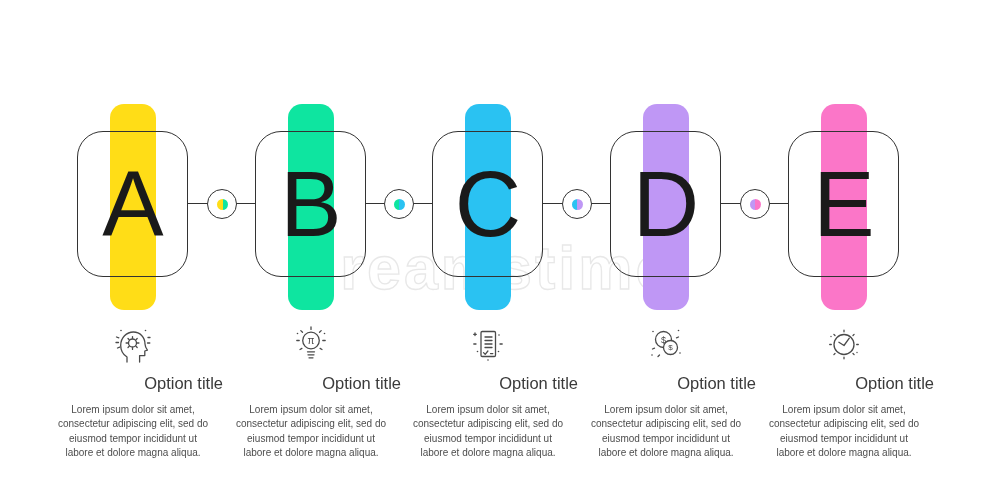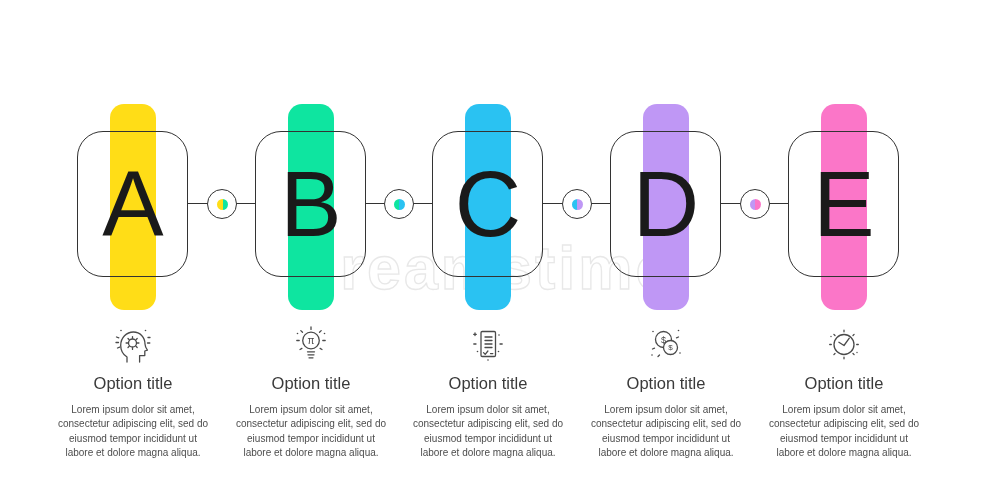--- a/index.html
+++ b/index.html
@@ -26,21 +26,21 @@
     border-radius:14px;z-index:2;}
   .box{position:absolute;left:34px;top:131px;width:111px;height:146px;
     box-sizing:border-box;border:1.4px solid #333;border-radius:26px;
     background:transparent;z-index:3;}
   .letter{position:absolute;left:0;top:131px;width:180px;height:146px;
     display:flex;align-items:center;justify-content:center;
     font-size:92px;font-weight:300;color:#1a1a1a;z-index:4;line-height:1;}
   .icon-wrap{position:absolute;top:324px;left:0;width:180px;
     display:flex;justify-content:center;z-index:3;}
   .option-title{position:absolute;top:374px;left:0;width:180px;
-    text-align:center;font-size:16.5px;color:#3a3a3a;z-index:3;}
+    text-align:right;font-size:16.5px;color:#3a3a3a;z-index:3;}
   .desc{position:absolute;top:403px;left:-12px;width:204px;text-align:center;
     font-size:10px;line-height:14.4px;color:#4d4d4d;z-index:3;}
   svg{display:block;}
   svg text{font-family:"Liberation Sans",sans-serif;}
 </style>
 </head>
 <body>
 
 <div class="canvas">
 

